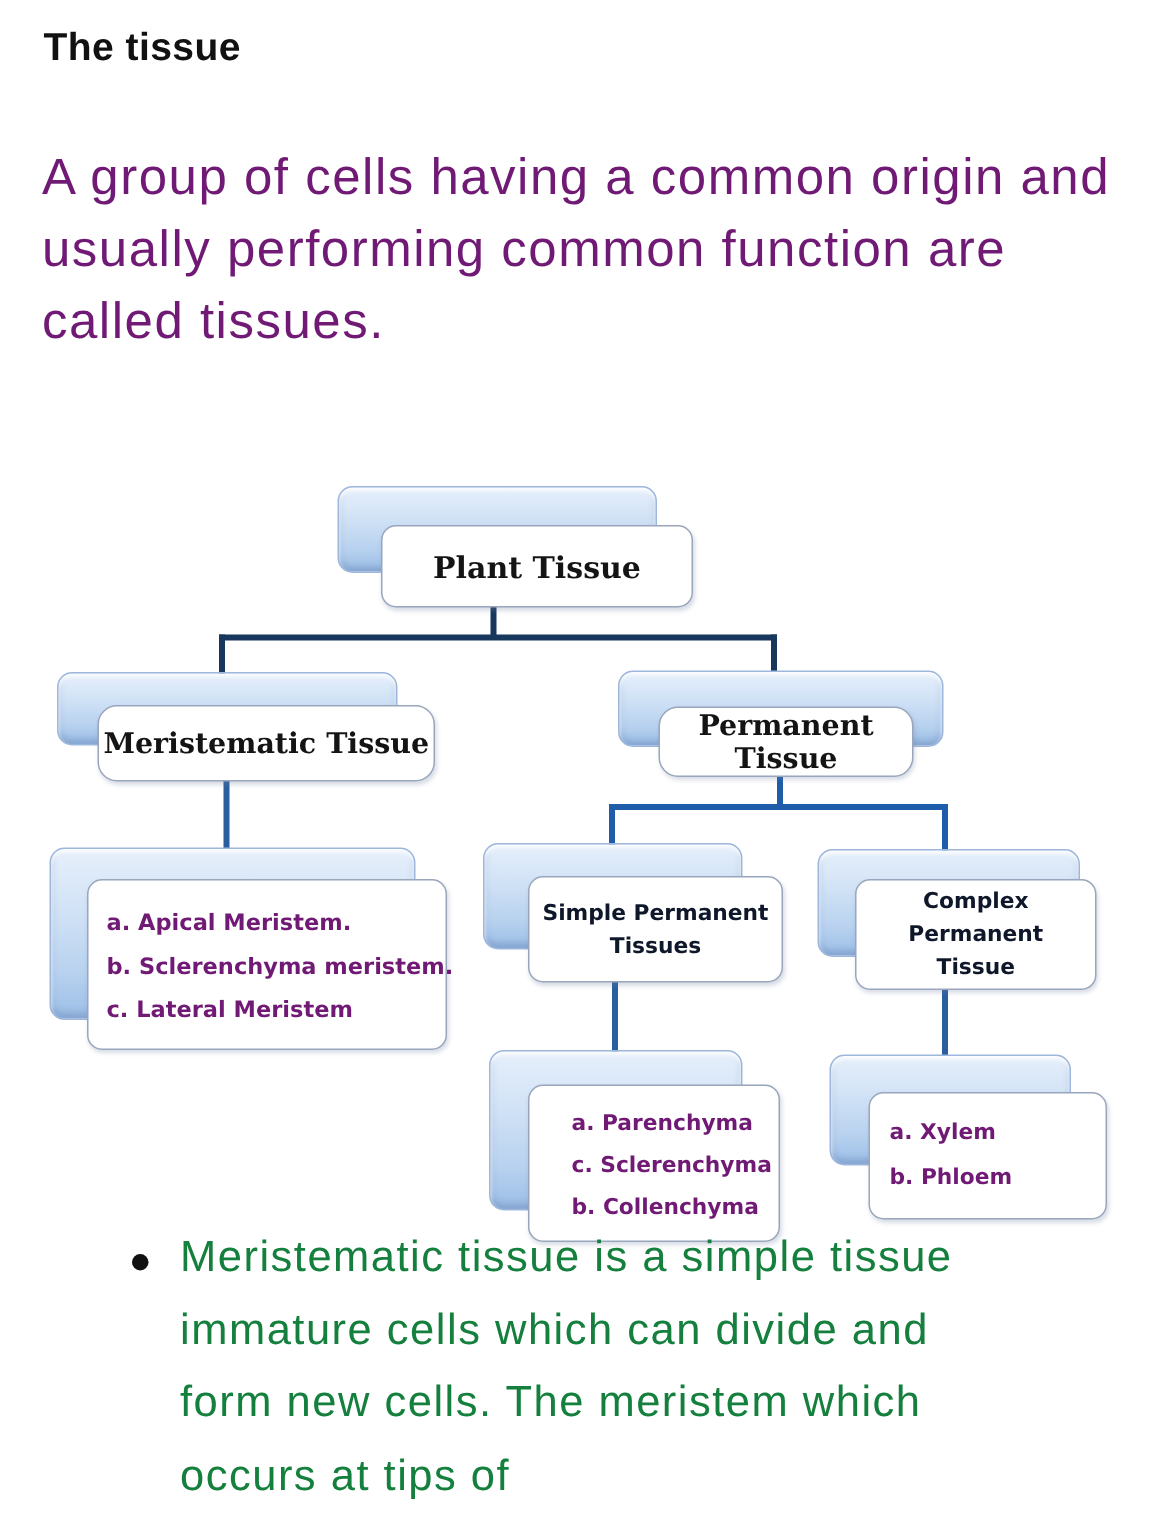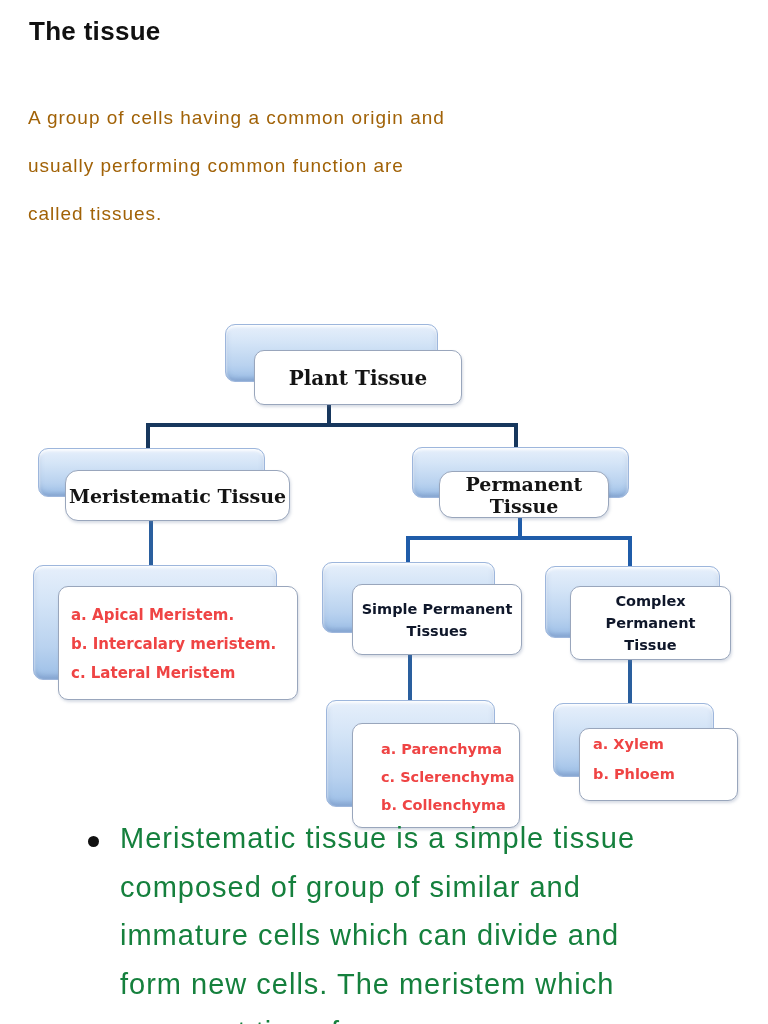--- a/index.html
+++ b/index.html
@@ -10,21 +10,21 @@
     overflow:hidden;
     font-family:"Liberation Sans", sans-serif;
     color:#131313;
   }
   .doc-title{
     position:absolute;left:29px;top:16px;
     font-size:26px;font-weight:bold;letter-spacing:.3px;color:#111;
   }
   .intro{position:absolute;left:28px;top:94px;width:712px;}
   .intro .tline{
-    font-size:19px;line-height:48px;letter-spacing:1px;color:#a16207;
+    font-size:34px;line-height:48px;letter-spacing:1px;color:#701a75;
     white-space:nowrap;
   }
 
   
   .diagram{position:absolute;left:0;top:0;width:768px;height:800px;margin-top:48px;}
   .conn{position:absolute;}
   .c-dark{background:#17375D;}
   .c-mid{background:#1F5CA9;}
   .c-light{background:#2A5F9E;}
 
@@ -45,21 +45,21 @@
     display:flex;align-items:center;justify-content:center;text-align:center;
     font-family:"DejaVu Serif", serif;font-weight:bold;color:#141414;
   }
   .hdr-root{font-size:20px;}
   .hdr-l2{font-size:19px;border-radius:13px;}
   .child-hdr{
     display:flex;align-items:center;justify-content:center;text-align:center;
     font-family:"DejaVu Sans", sans-serif;font-weight:bold;color:#0f172a;
     font-size:14.5px;line-height:22px;padding:15px 8px;box-sizing:border-box;
   }
-  .list-box{font-family:"DejaVu Sans", sans-serif;font-weight:bold;color:#ef4444;box-sizing:border-box;}
+  .list-box{font-family:"DejaVu Sans", sans-serif;font-weight:bold;color:#701a75;box-sizing:border-box;}
   .list-box .li{white-space:nowrap;}
 
   
   .bullet-wrap{position:absolute;left:85px;top:814px;width:660px;}
   .bullet-dot{
     position:absolute;left:3px;top:22px;width:11px;height:11px;border-radius:50%;background:#111;
   }
   .bullet-text{margin-left:35px;}
   .bullet-text .tline{
     font-size:29px;line-height:48.5px;letter-spacing:1px;color:#15803d;white-space:nowrap;
@@ -104,21 +104,21 @@
 
     <div>
       <div class="back-box" style="left:412px;top:399px;width:215px;height:49px;"></div>
       <div class="front-box hdr hdr-l2" style="left:439px;top:423px;width:170px;height:47px;">Permanent Tissue</div>
     </div>
 
     <div>
       <div class="back-box" style="left:33px;top:517px;width:242px;height:113px;"></div>
       <div class="front-box list-box" style="left:58px;top:538px;width:240px;height:114px;padding:14px 0 0 12px;font-size:15px;line-height:29px;">
         <div class="li">a. Apical Meristem.</div>
-        <div class="li">b. Intercalary meristem.</div>
+        <div class="li">b. Sclerenchyma meristem.</div>
         <div class="li">c. Lateral Meristem</div>
       </div>
     </div>
 
     <div>
       <div class="back-box" style="left:322px;top:514px;width:171px;height:69px;"></div>
       <div class="front-box child-hdr" style="left:352px;top:536px;width:170px;height:71px;">Simple Permanent Tissues</div>
     </div>
 
     <div>
@@ -130,32 +130,31 @@
       <div class="back-box" style="left:326px;top:652px;width:167px;height:105px;"></div>
       <div class="front-box list-box" style="left:352px;top:675px;width:168px;height:105px;padding:11px 0 0 28px;font-size:14.5px;line-height:28px;">
         <div class="li">a. Parenchyma</div>
         <div class="li">c. Sclerenchyma</div>
         <div class="li">b. Collenchyma</div>
       </div>
     </div>
 
     <div>
       <div class="back-box" style="left:553px;top:655px;width:159px;height:72px;"></div>
-      <div class="front-box list-box" style="left:579px;top:680px;width:159px;height:73px;padding:0 0 0 13px;font-size:14.5px;line-height:30px;">
+      <div class="front-box list-box" style="left:579px;top:680px;width:159px;height:85px;padding:11px 0 0 13px;font-size:14.5px;line-height:30px;">
         <div class="li">a. Xylem</div>
         <div class="li">b. Phloem</div>
       </div>
     </div>
 
   </div>
 
   <div class="bullet-wrap">
     <span class="bullet-dot"></span>
     <div class="bullet-text">
       <div class="tline">Meristematic tissue is a simple tissue</div>
-      <div class="tline">composed of group of similar and</div>
       <div class="tline">immature cells which can divide and</div>
       <div class="tline">form new cells. The meristem which</div>
       <div class="tline">occurs at tips of</div>
     </div>
   </div>
 
 </div>
 
 </body></html>

